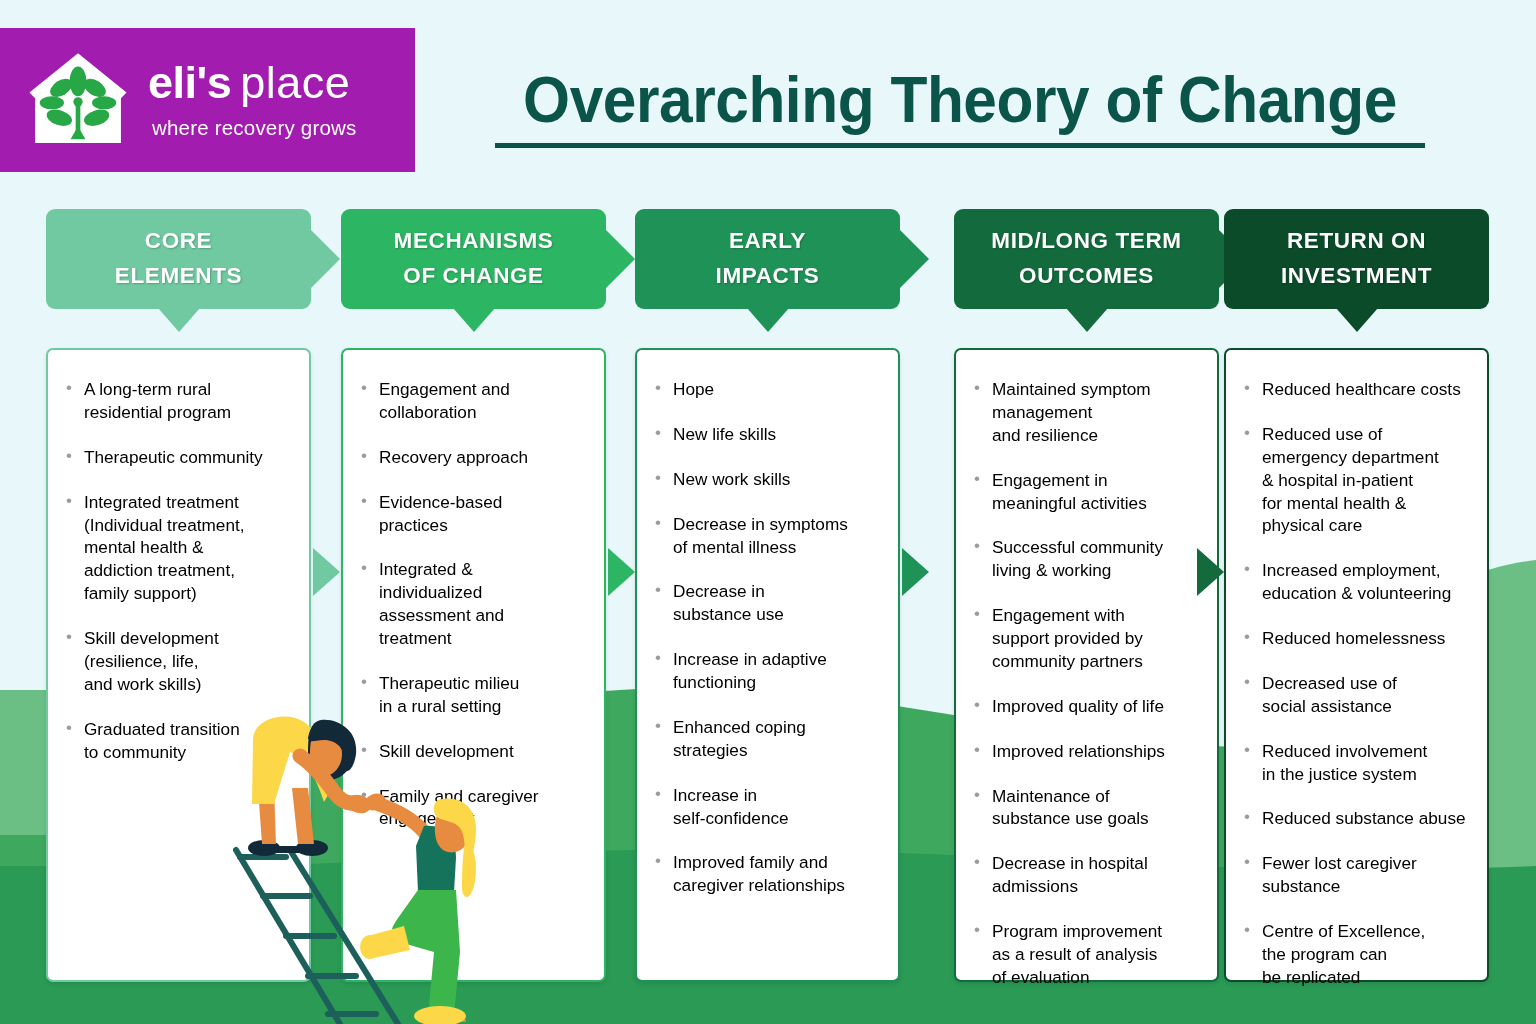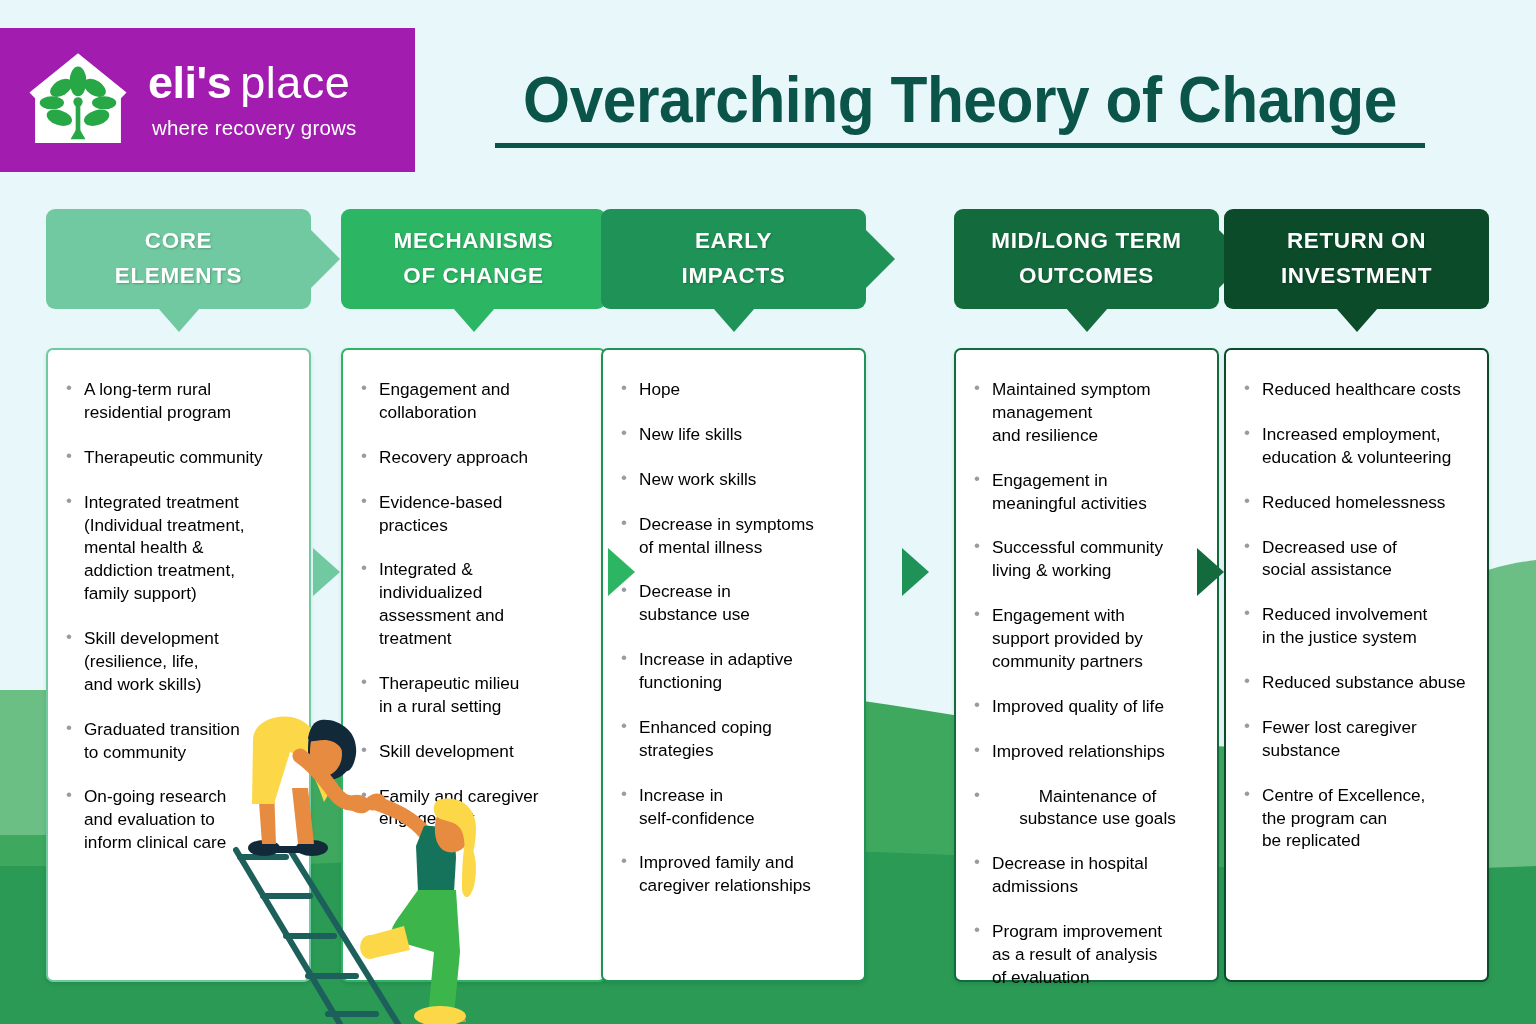--- a/index.html
+++ b/index.html
@@ -185,23 +185,20 @@
           <li style="white-space: pre-line;">Integrated treatment
 (Individual treatment,
 mental health &amp;
 addiction treatment,
 family support)</li>
           <li style="white-space: pre-line;">Skill development
 (resilience, life,
 and work skills)</li>
           <li style="white-space: pre-line;">Graduated transition
 to community</li>
-          <li style="white-space: pre-line;">On-going research
-and evaluation to
-inform clinical care</li>
         </ul>
       </div>
     </div>
     <div class="mid-arrow" style="left: 313px; --c: #70c9a0;"></div>
     <div class="col" style="left: 341px; --w: 265px; --c: #2cb563;">
       <div class="col-head" style="background: rgb(44, 181, 99); --c: #2cb563;">
         <span class="hl">MECHANISMS</span>
         <span class="hl">OF CHANGE</span>
         <div class="head-notch" style="--c: #2cb563;"></div>
         <div class="head-arrow" style="--c: #2cb563;"></div>
@@ -219,21 +216,21 @@
 treatment</li>
           <li style="white-space: pre-line;">Therapeutic milieu
 in a rural setting</li>
           <li style="white-space: pre-line;">Skill development</li>
           <li style="white-space: pre-line;">Family and caregiver
 engagement</li>
         </ul>
       </div>
     </div>
     <div class="mid-arrow" style="left: 608px; --c: #2cb563;"></div>
-    <div class="col" style="left: 601px; --w: 265px; --c: #1f9257;">
+    <div class="col" style="left: 635px; --w: 265px; --c: #1f9257;">
       <div class="col-head" style="background: rgb(31, 146, 87); --c: #1f9257;">
         <span class="hl">EARLY</span>
         <span class="hl">IMPACTS</span>
         <div class="head-notch" style="--c: #1f9257;"></div>
         <div class="head-arrow" style="--c: #1f9257;"></div>
       </div>
       <div class="col-body" style="--c: #1f9257; height: 634px;">
         <ul>
           <li style="white-space: pre-line;">Hope</li>
           <li style="white-space: pre-line;">New life skills</li>
@@ -268,40 +265,45 @@
 and resilience</li>
           <li style="white-space: pre-line;">Engagement in
 meaningful activities</li>
           <li style="white-space: pre-line;">Successful community
 living &amp; working</li>
           <li style="white-space: pre-line;">Engagement with
 support provided by
 community partners</li>
           <li style="white-space: pre-line;">Improved quality of life</li>
           <li style="white-space: pre-line;">Improved relationships</li>
-          <li style="white-space: pre-line; text-align: center;">Maintenance of
+          <li style="white-space: pre-line;">Maintenance of
 substance use goals</li>
           <li style="white-space: pre-line;">Decrease in hospital
 admissions</li>
           <li style="white-space: pre-line;">Program improvement
 as a result of analysis
 of evaluation</li>
         </ul>
       </div>
     </div>
     <div class="mid-arrow" style="left: 1197px; --c: #136b3d;"></div>
     <div class="col" style="left: 1224px; --w: 265px; --c: #0b4b2a;">
       <div class="col-head" style="background: rgb(11, 75, 42); --c: #0b4b2a;">
         <span class="hl">RETURN ON</span>
         <span class="hl">INVESTMENT</span>
         <div class="head-notch" style="--c: #0b4b2a;"></div>
       </div>
       <div class="col-body" style="--c: #0b4b2a; height: 634px;">
         <ul>
           <li style="white-space: pre-line;">Reduced healthcare costs</li>
+          <li style="white-space: pre-line;">Reduced use of
+emergency department
+&amp; hospital in-patient
+for mental health &amp;
+physical care</li>
           <li style="white-space: pre-line;">Increased employment,
 education &amp; volunteering</li>
           <li style="white-space: pre-line;">Reduced homelessness</li>
           <li style="white-space: pre-line;">Decreased use of
 social assistance</li>
           <li style="white-space: pre-line;">Reduced involvement
 in the justice system</li>
           <li style="white-space: pre-line;">Reduced substance abuse</li>
           <li style="white-space: pre-line;">Fewer lost caregiver
 substance</li>

